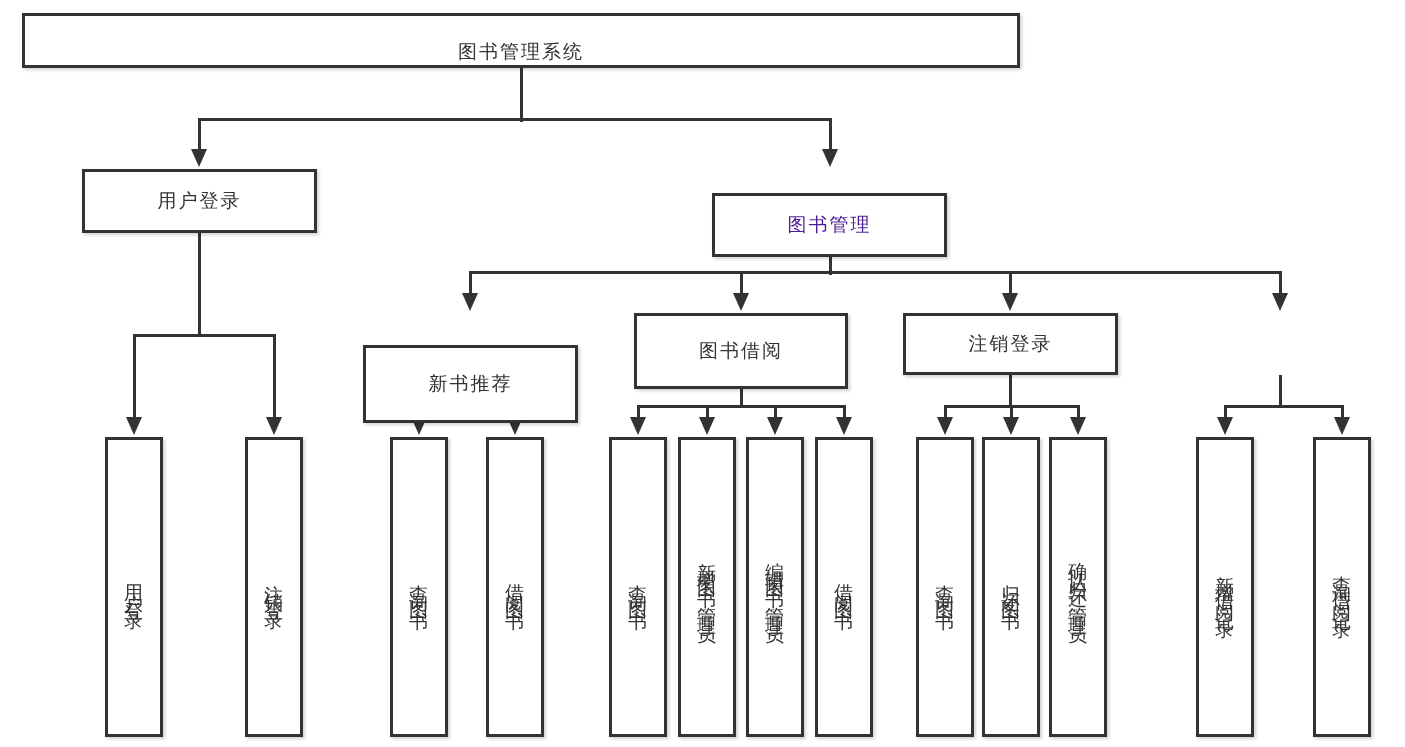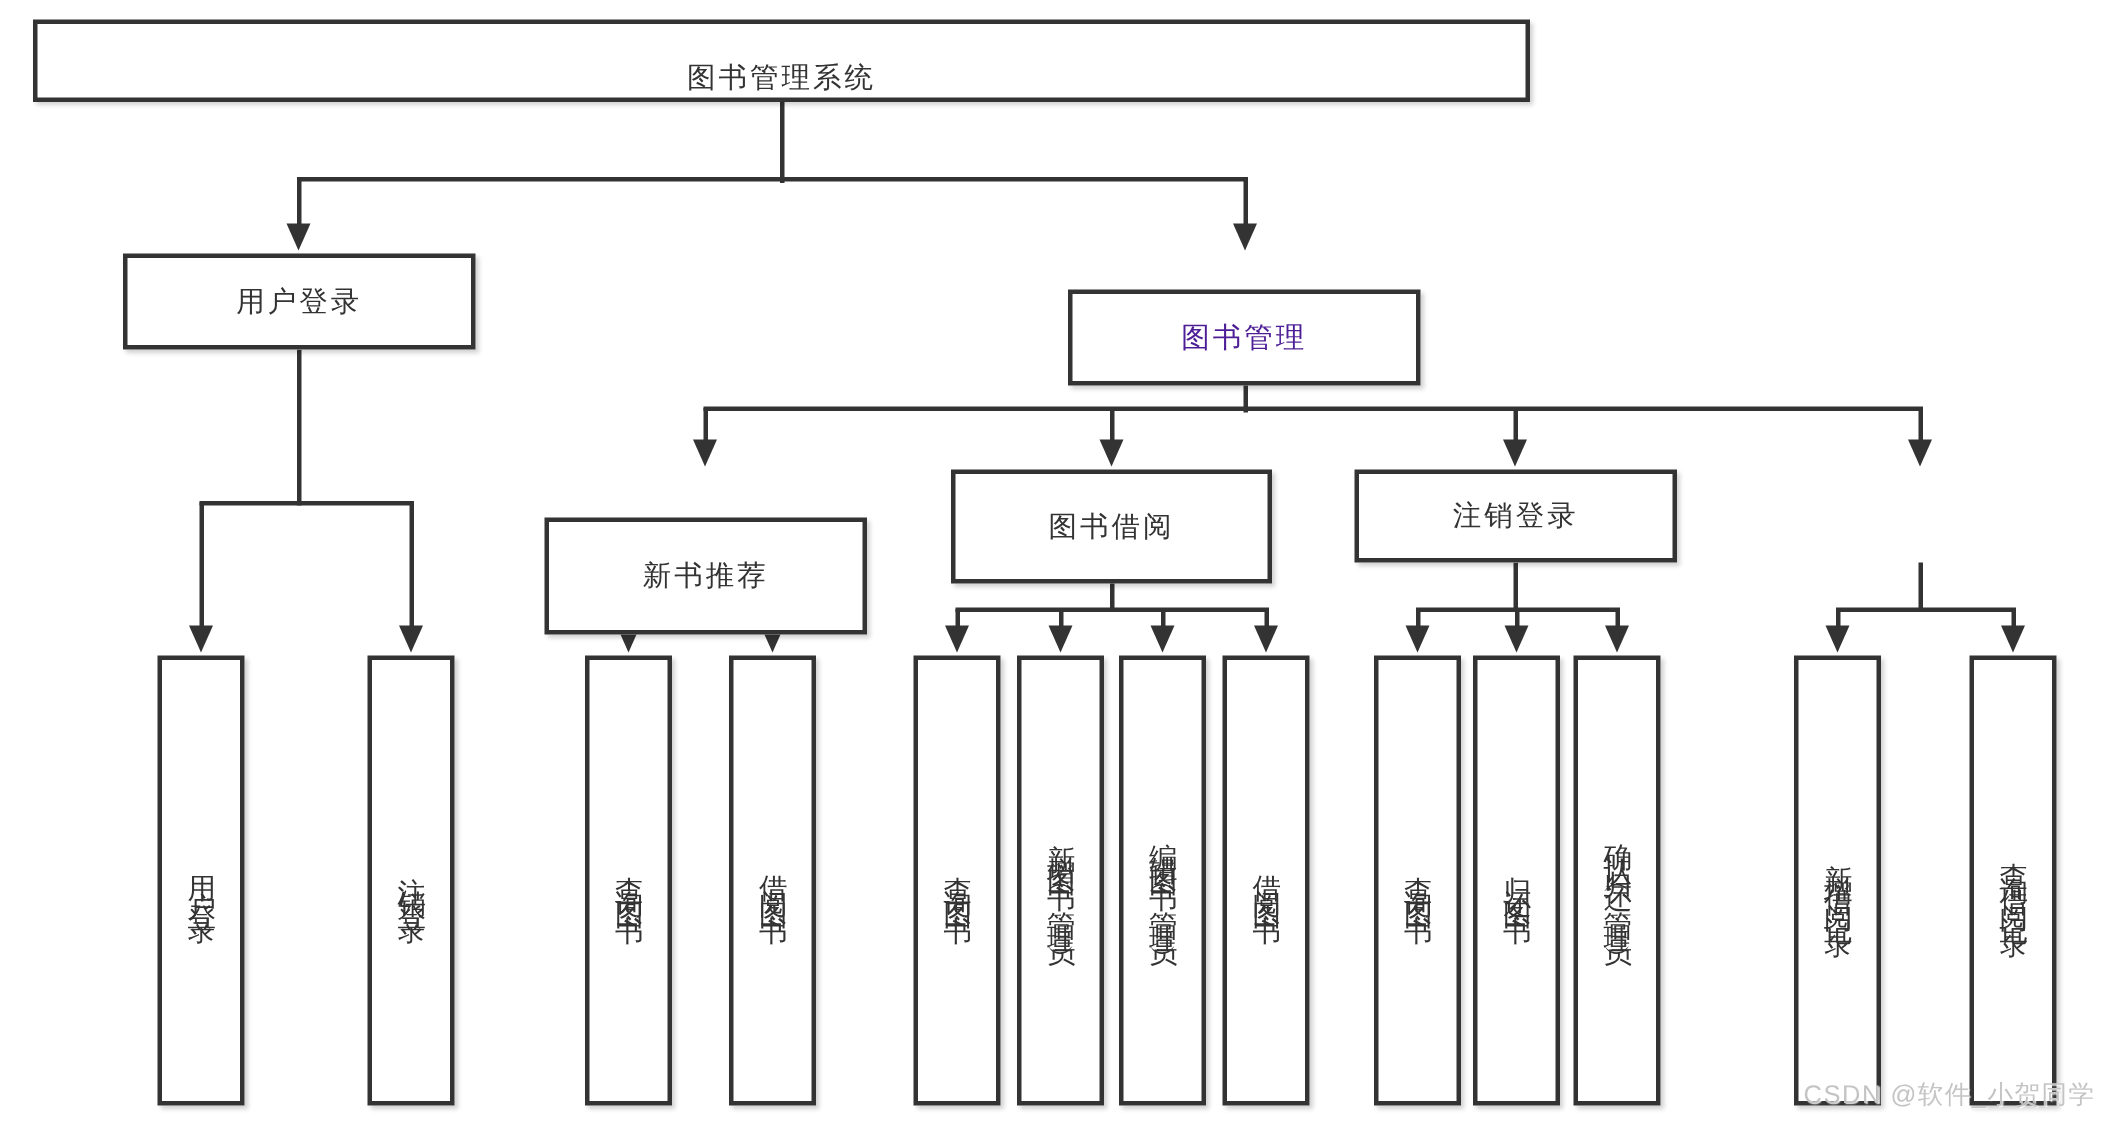--- a/index.html
+++ b/index.html
@@ -59,21 +59,20 @@
     letter-spacing: 1px;
     text-shadow: 1px 1px 1px #ffffff;
     z-index: 5;
     pointer-events: none;
   }
 </style>
 </head>
 <body>
 
 <div id="canvas">
-  <div id="watermark" style="color: rgb(196, 196, 196);">CSDN @软件_小贺同学</div>
 <div class="vline" style="left: 519.5px; top: 67px; width: 3px; height: 55px; background: rgb(51, 51, 51);"></div>
     <div class="vline" style="left: 197.5px; top: 233px; width: 3px; height: 104px; background: rgb(51, 51, 51);"></div>
     <div class="vline" style="left: 828.5px; top: 233px; width: 3px; height: 42px; background: rgb(51, 51, 51);"></div>
     <div class="vline" style="left: 468.5px; top: 375px; width: 3px; height: 33px; background: rgb(51, 51, 51);"></div>
     <div class="vline" style="left: 739.5px; top: 375px; width: 3px; height: 33px; background: rgb(51, 51, 51);"></div>
     <div class="vline" style="left: 1008.5px; top: 375px; width: 3px; height: 33px; background: rgb(51, 51, 51);"></div>
     <div class="vline" style="left: 1278.5px; top: 375px; width: 3px; height: 33px; background: rgb(51, 51, 51);"></div>
     <div class="hline" style="left: 197.5px; top: 117.5px; width: 634px; height: 3px; background: rgb(51, 51, 51);"></div>
     <div class="hline" style="left: 132.5px; top: 333.5px; width: 143px; height: 3px; background: rgb(51, 51, 51);"></div>
     <div class="hline" style="left: 468.5px; top: 270.5px; width: 813px; height: 3px; background: rgb(51, 51, 51);"></div>

